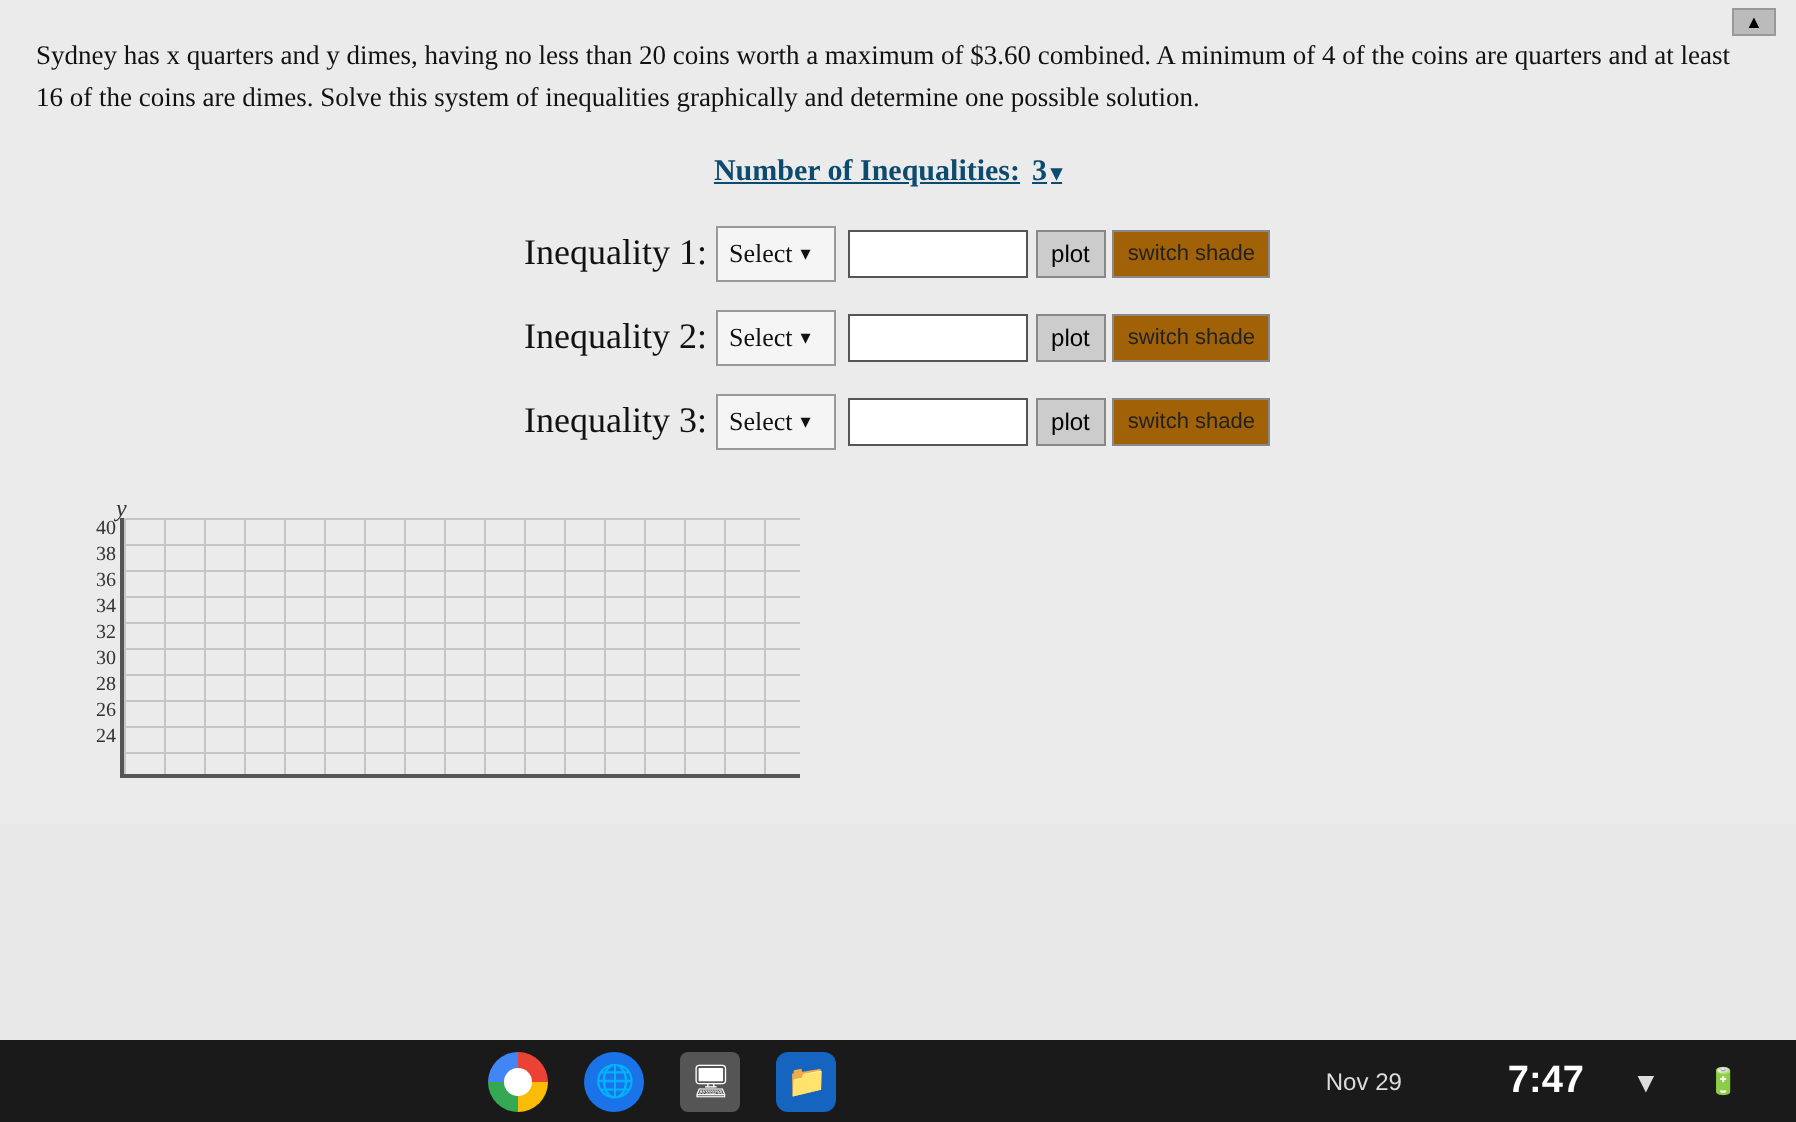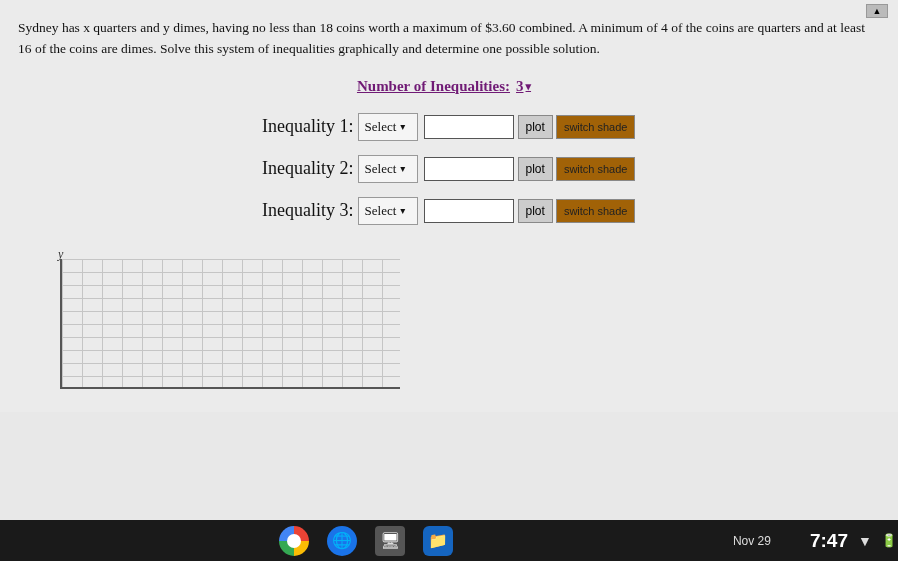--- a/index.html
+++ b/index.html
@@ -39,21 +39,21 @@
       align-items: center;
     }
 
     .num-inequalities-row {
       display: flex;
       align-items: center;
       margin-bottom: 18px;
       font-size: 15px;
       font-weight: bold;
       text-decoration: underline;
-      color: #701a75;
+      color: #0c4a6e;
     }
 
     .num-inequalities-row .dropdown-num {
       margin-left: 6px;
       font-size: 15px;
       font-weight: bold;
       cursor: pointer;
       display: inline-flex;
       align-items: center;
     }
@@ -206,22 +206,22 @@
       cursor: pointer;
       font-size: 18px;
     }
     .taskbar-icon.web { background: #0a84ff; border-radius: 50%; }
     .taskbar-icon.files { background: #1e88e5; border-radius: 6px; }
     .taskbar-icon.monitor { background: #555; border-radius: 4px; }
 
     .taskbar-right {
       display: flex;
       align-items: center;
-      gap: 10px;
-      padding-right: 0;
+      gap: 24px;
+      padding-right: 28px;
       color: #fff;
       font-size: 12px;
       font-family: Arial, sans-serif;
     }
 
     .taskbar-date { color: #ddd; font-size: 12px; }
     .taskbar-time { color: #fff; font-size: 19px; font-weight: bold; margin-left: 29px; }
 
     .scroll-btn {
       position: absolute;
@@ -237,21 +237,21 @@
       justify-content: center;
       cursor: pointer;
     }
   </style>
 </head>
 <body>
 
 <div class="screen">
   <div class="content-area">
 
-    <div class="problem-text">Sydney has x quarters and y dimes, having no less than 18 coins worth a maximum of $3.60 combined. A minimum of 4 of the coins are quarters and at least 16 of the coins are dimes. Solve this system of inequalities graphically and determine one possible solution.</div>
+    <div class="problem-text">Sydney has x quarters and y dimes, having no less than 20 coins worth a maximum of $3.60 combined. A minimum of 4 of the coins are quarters and at least 16 of the coins are dimes. Solve this system of inequalities graphically and determine one possible solution.</div>
 
     <div class="inequalities-container">
 
       <div class="num-inequalities-row">
         <span>Number of Inequalities:</span>
         <span class="dropdown-num">
           <span>3</span>
           <span class="chevron">▾</span>
         </span>
       </div>
@@ -286,20 +286,31 @@
         </div>
         <input class="text-input" type="text" value="" style="">
         <button class="plot-btn">plot</button>
         <button class="switch-btn">switch shade</button>
       </div>
 
     </div>
 
     <div class="graph-area" style="position:relative; height:155px; width:380px;">
       <span class="graph-y-axis-label">y</span>
+      <div class="graph-ticks">
+        <div class="graph-tick">40</div>
+        <div class="graph-tick">38</div>
+        <div class="graph-tick">36</div>
+        <div class="graph-tick">34</div>
+        <div class="graph-tick">32</div>
+        <div class="graph-tick">30</div>
+        <div class="graph-tick">28</div>
+        <div class="graph-tick">26</div>
+        <div class="graph-tick">24</div>
+      </div>
       <div class="graph-grid">
         <div class="grid-lines"></div>
       </div>
     </div>
 
   </div>
 
   <div class="scroll-btn">▲</div>
 </div>
 

